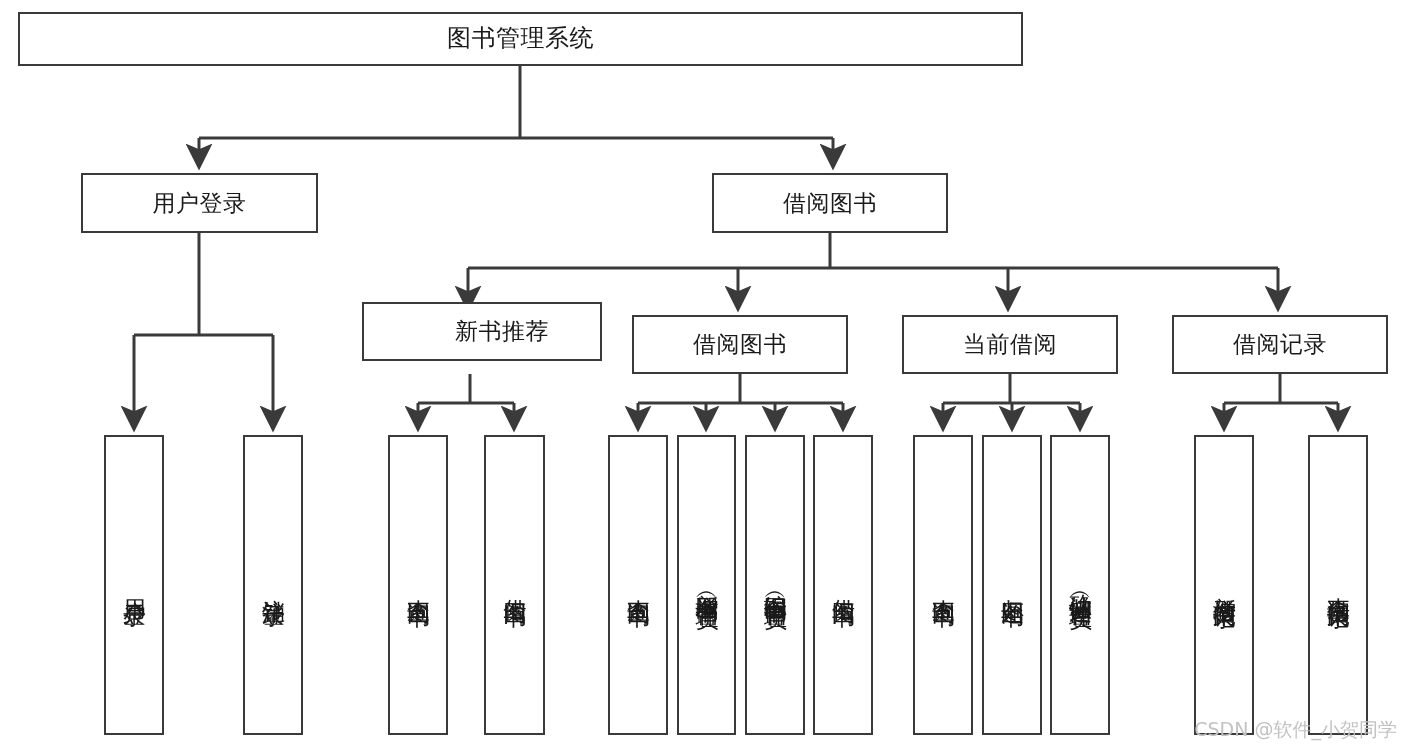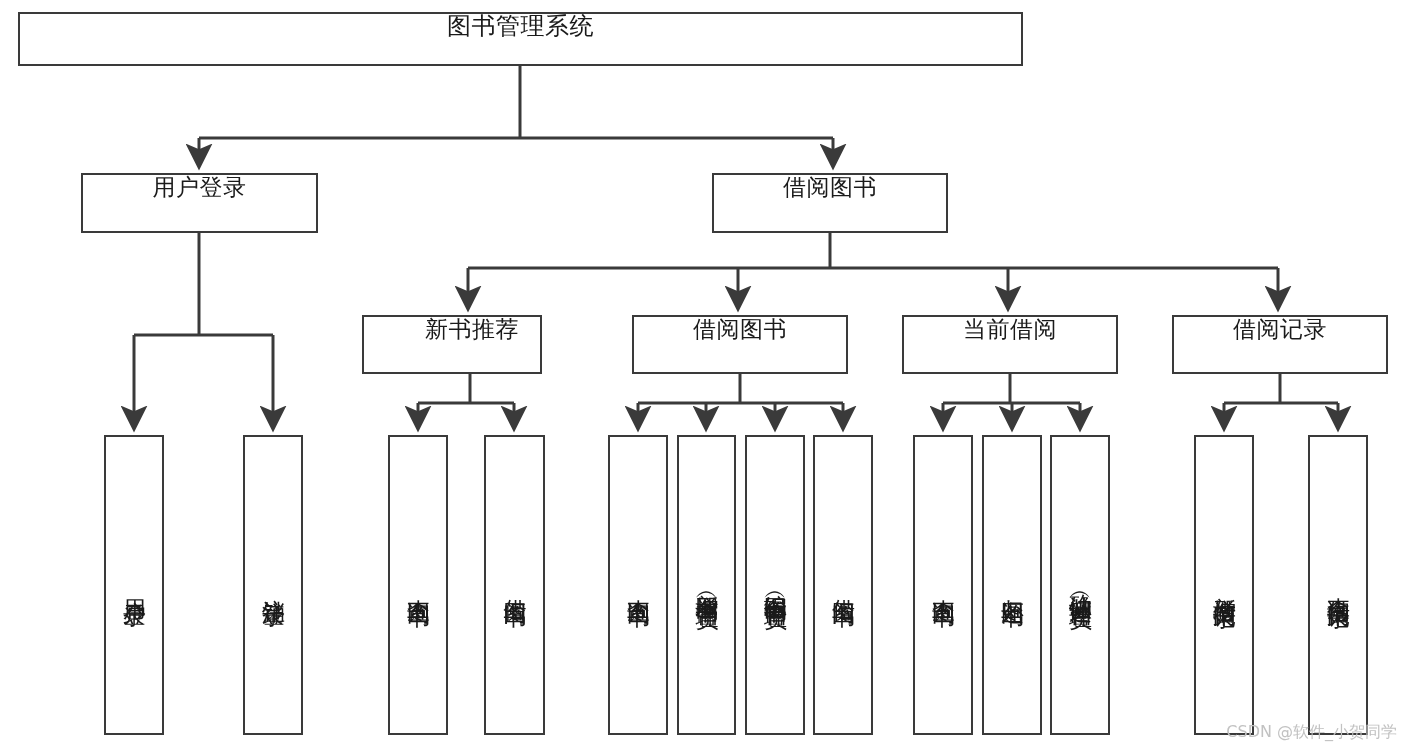--- a/index.html
+++ b/index.html
@@ -24,20 +24,21 @@
     width: 1405px;
     height: 747px;
     pointer-events: none;
   }
   .node {
     position: absolute;
     box-sizing: border-box;
     background: #ffffff;
     border: 2px solid #3a3a3a;
     display: flex;
+    align-items: center;
     justify-content: center;
     text-align: center;
     color: #1a1a1a;
     z-index: 2;
   }
   .node .label {
     display: block;
     line-height: 1.05;
     letter-spacing: 0.5px;
   }
@@ -59,21 +60,21 @@
     font-size: 23px;
     line-height: 1.12;
     letter-spacing: 2px;
     white-space: nowrap;
     max-height: 100%;
   }
   #watermark {
     position: absolute;
     right: 8px;
     bottom: 4px;
-    font-size: 16px;
+    font-size: 19px;
     color: #c2c2c2;
     white-space: nowrap;
     z-index: 5;
     font-family: "DejaVu Sans", "Liberation Sans", sans-serif;
   }
 </style>
 </head>
 <body>
 
 <div id="canvas">
@@ -132,21 +133,21 @@
     <span class="label">图书管理系统</span>
   </div>
 
   <div class="node horiz" style="left:81px; top:173px; width:237px; height:60px;">
     <span class="label">用户登录</span>
   </div>
   <div class="node horiz" style="left:712px; top:173px; width:236px; height:60px;">
     <span class="label">借阅图书</span>
   </div>
 
-  <div class="node horiz" style="left:362px; top:315px; width:180px; height:59px;padding-left:40px;">
+  <div class="node horiz" style="left:362px; top:302px; width:240px; height:59px;padding-left:40px;">
     <span class="label">新书推荐</span>
   </div>
   <div class="node horiz" style="left:632px; top:315px; width:216px; height:59px;">
     <span class="label">借阅图书</span>
   </div>
   <div class="node horiz" style="left:1172px; top:315px; width:216px; height:59px;">
     <span class="label">借阅记录</span>
   </div>
   <div class="node horiz" style="left:902px; top:315px; width:216px; height:59px;">
     <span class="label">当前借阅</span>

